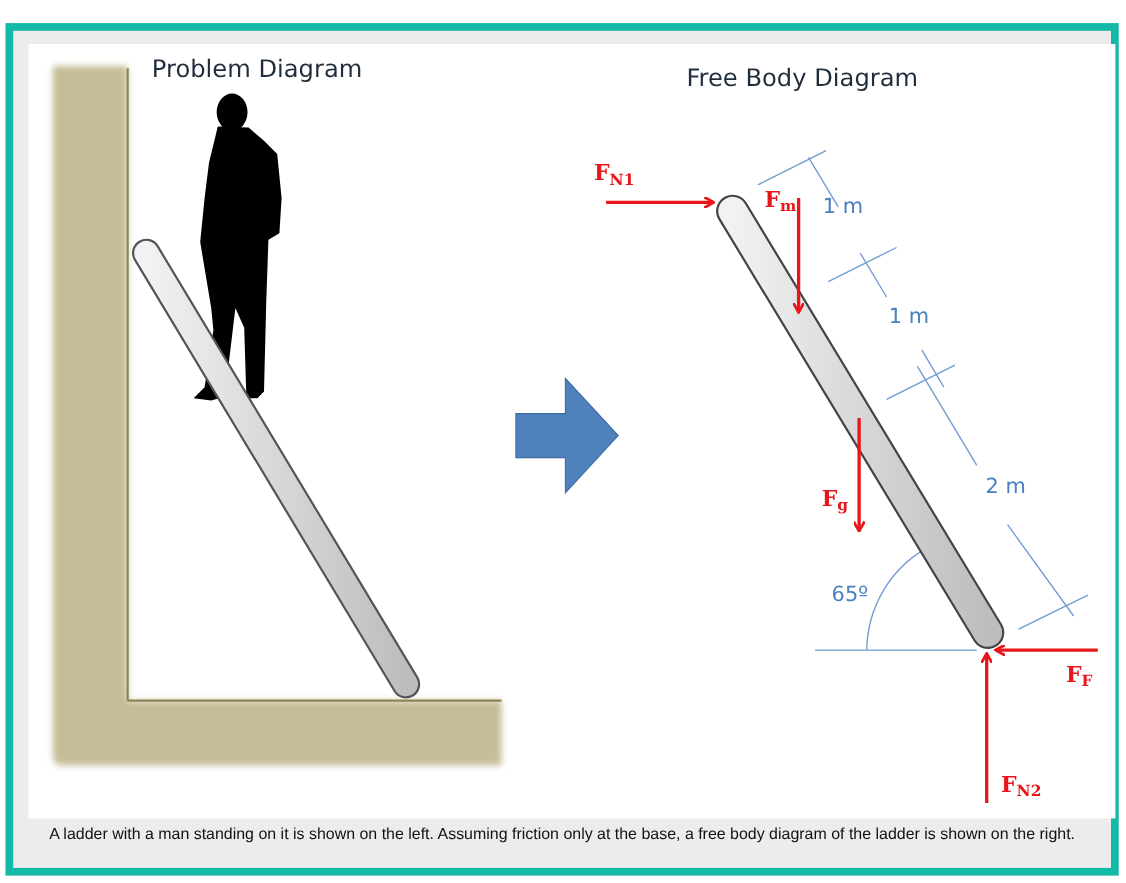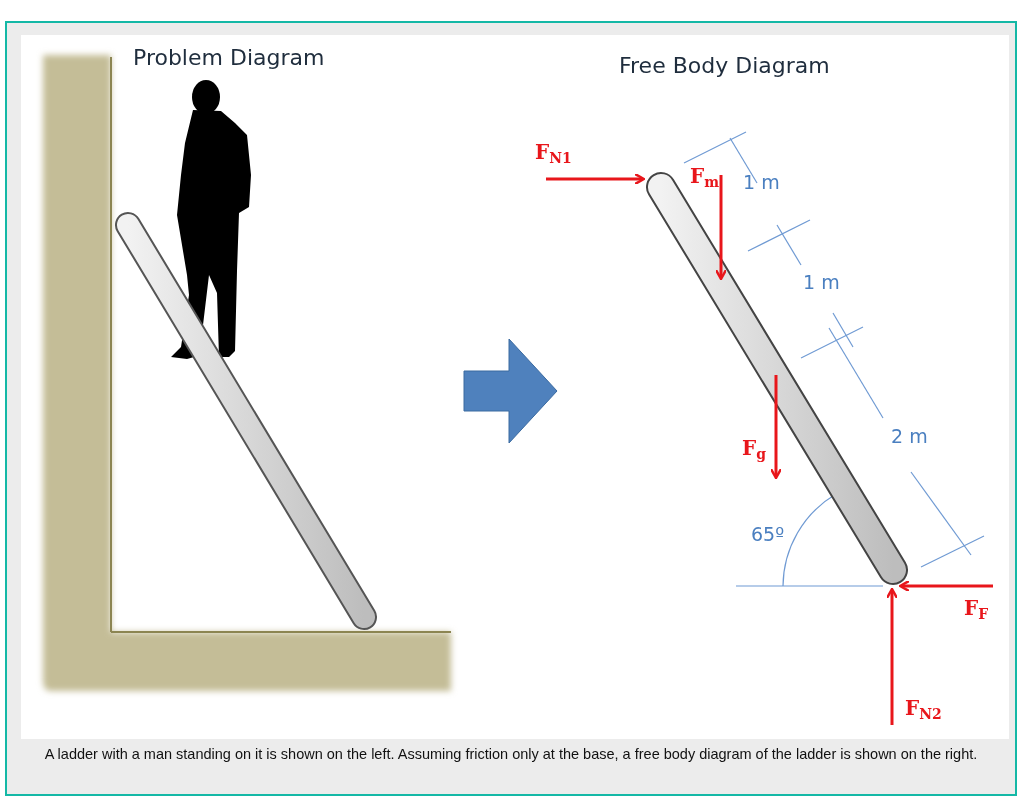--- a/index.html
+++ b/index.html
@@ -1,19 +1,19 @@
 <!DOCTYPE html>
 <html><head>
   <meta charset="utf-8">
   <style>
     html, body { margin: 0; padding: 0; background: #ffffff; }
     body { width: 1024px; height: 803px; position: relative; overflow: hidden; }
     .frame {
       position: absolute; left: 5px; top: 21px; width: 1012px; height: 775px;
-      border: 2px solid #14b8a6; box-sizing: border-box; background: #ececec;
+      border: 7px solid #14b8a6; box-sizing: border-box; background: #ececec;
     }
     .canvas {
       position: absolute; left: 14px; top: 12px; width: 988px; height: 704px;
       background: #ffffff;
     }
     svg { position: absolute; left: 0; top: 0; }
     .caption {
       position: absolute; left: 0; right: 0; top: 716px; height: 55px;
       text-align: center; font-family: "Liberation Sans", sans-serif;
       font-size: 14.5px; line-height: 24px; color: #111; padding: 3px 20px 12px;

